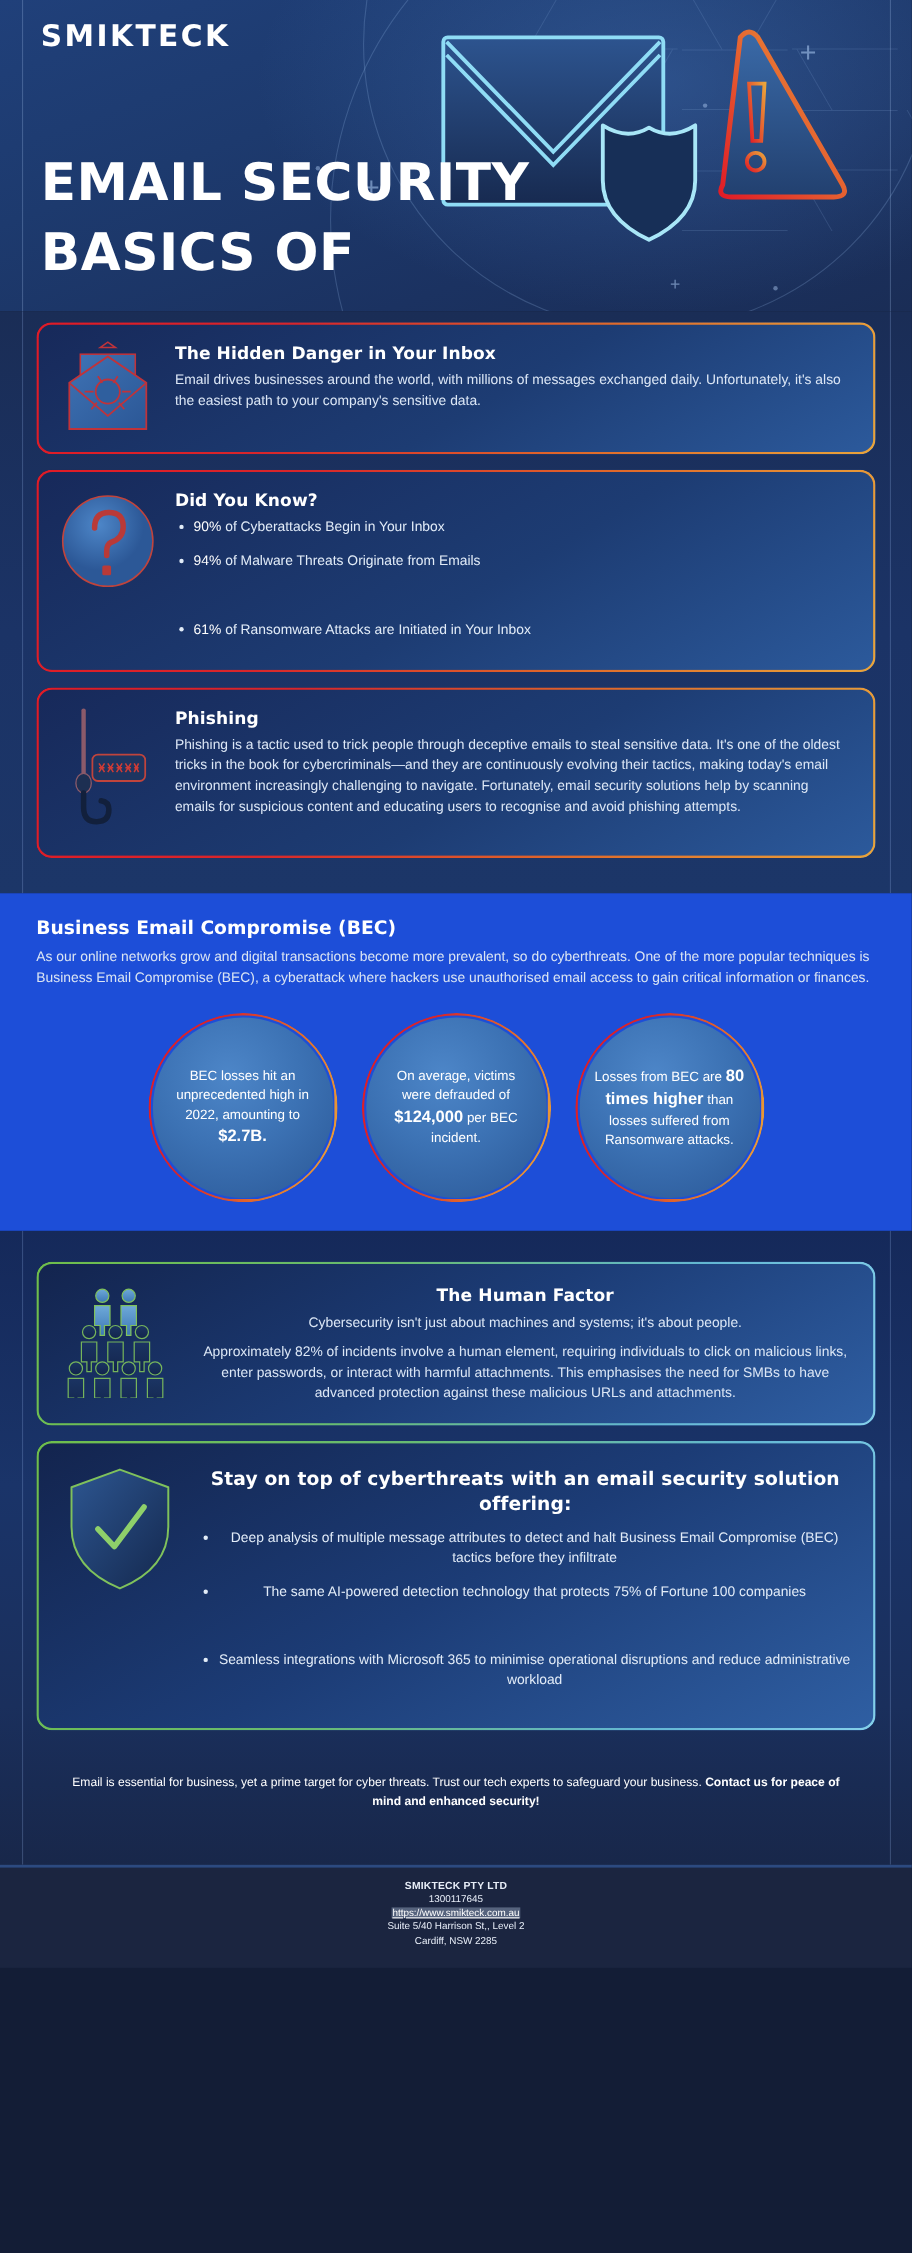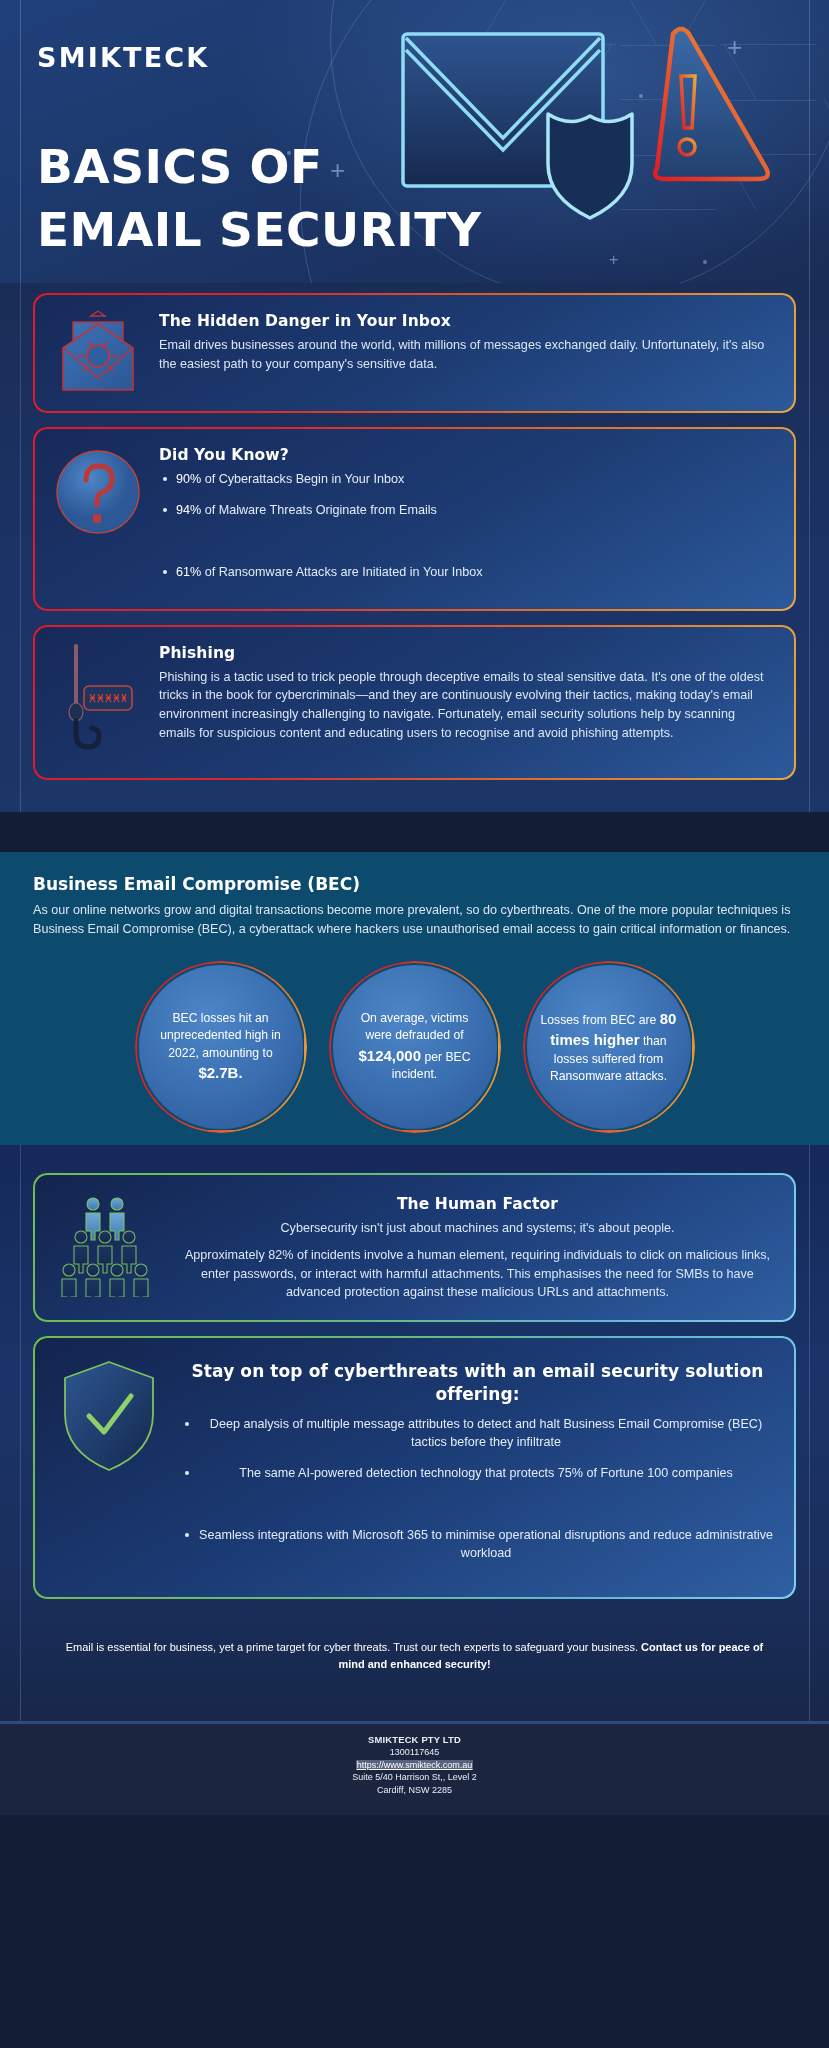--- a/index.html
+++ b/index.html
@@ -55,21 +55,21 @@
     font-weight: 300;
     line-height: 1;
     font-family: "Liberation Sans", sans-serif;
   }
   .node-dot {
     position: absolute; width: 4px; height: 4px; border-radius: 50%;
     background: rgba(175,205,245,0.45);
   }
   .logo {
     position: absolute;
-    left: 37px; top: 42px;
+    left: 37px; top: 18px;
     color: #ffffff;
     font-size: 27px;
     font-weight: 700;
     letter-spacing: 2.2px;
     font-family: "DejaVu Sans", sans-serif;
   }
   .hero-title {
     position: absolute;
     left: 37px; top: 136px;
     color: #ffffff;
@@ -151,23 +151,22 @@
     position: absolute; left: 4px; top: 7px;
     width: 4px; height: 4px; border-radius: 50%;
     background: #e2ecf8;
   }
   ul.bullets b { font-weight: 400; color: #ffffff; }
   ul.bullets.spaced li { margin-bottom: 13px; }
 
   
   .sec-bec {
     position: relative;
-    background: #0c4a6e;
-    padding: 22px 0 16px 0;
-    margin-top: 40px;
+    background: #1d4ed8;
+    padding: 22px 0 30px 0;
   }
   .bec-head {
     margin: 0 33px;
   }
   .bec-title {
     color: #ffffff;
     font-size: 17px;
     font-weight: 700;
     margin-bottom: 7px;
     font-family: "DejaVu Sans", sans-serif;
@@ -313,22 +312,22 @@
 
       <g>
         <path d="M275 14 q8 -10 16 0 L368 148 q6 11 -8 11 H267 q-14 0 -8 -11 z" fill="url(#triFill)" stroke="url(#triGrad)" stroke-width="4.5" stroke-linejoin="round"></path>
         <path d="M277 56 h14 l-3 52 h-8 z" fill="none" stroke="url(#triGrad)" stroke-width="3.5" transform="translate(6,0)"></path>
         <circle cx="289" cy="127" r="8" fill="none" stroke="url(#triGrad)" stroke-width="3.5"></circle>
       </g>
     </svg>
 
     <div class="logo">SMIKTECK</div>
     <div class="hero-title">
+      <div>EMAIL SECURITY</div>
       <div>BASICS OF</div>
-      <div>EMAIL SECURITY</div>
     </div>
   </div>
 
   <div class="sec-cards">
     <div class="sec-rail" style="left:20px;"></div>
     <div class="sec-rail" style="left:809px;"></div>
 
     <div class="card">
       <div class="card-icon">
         <svg width="78" height="86" viewBox="0 0 78 86">

